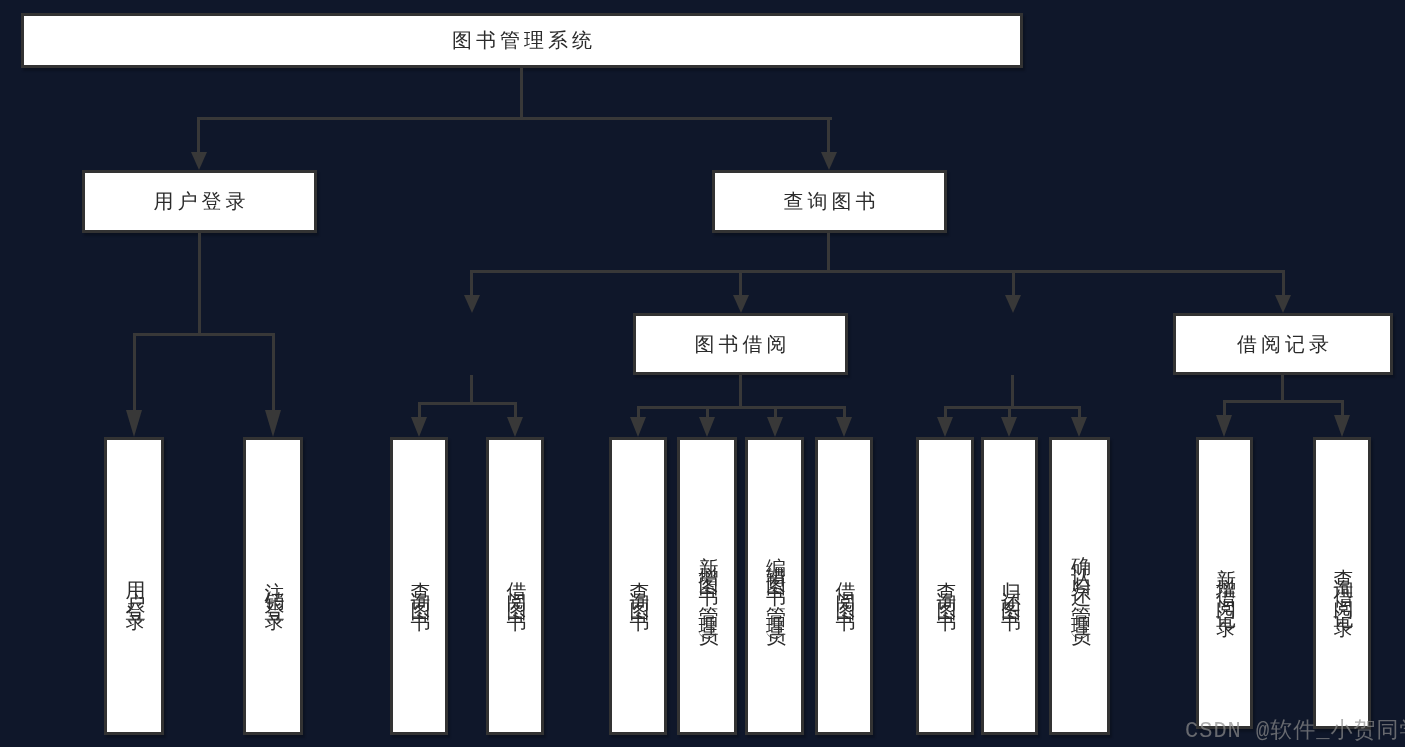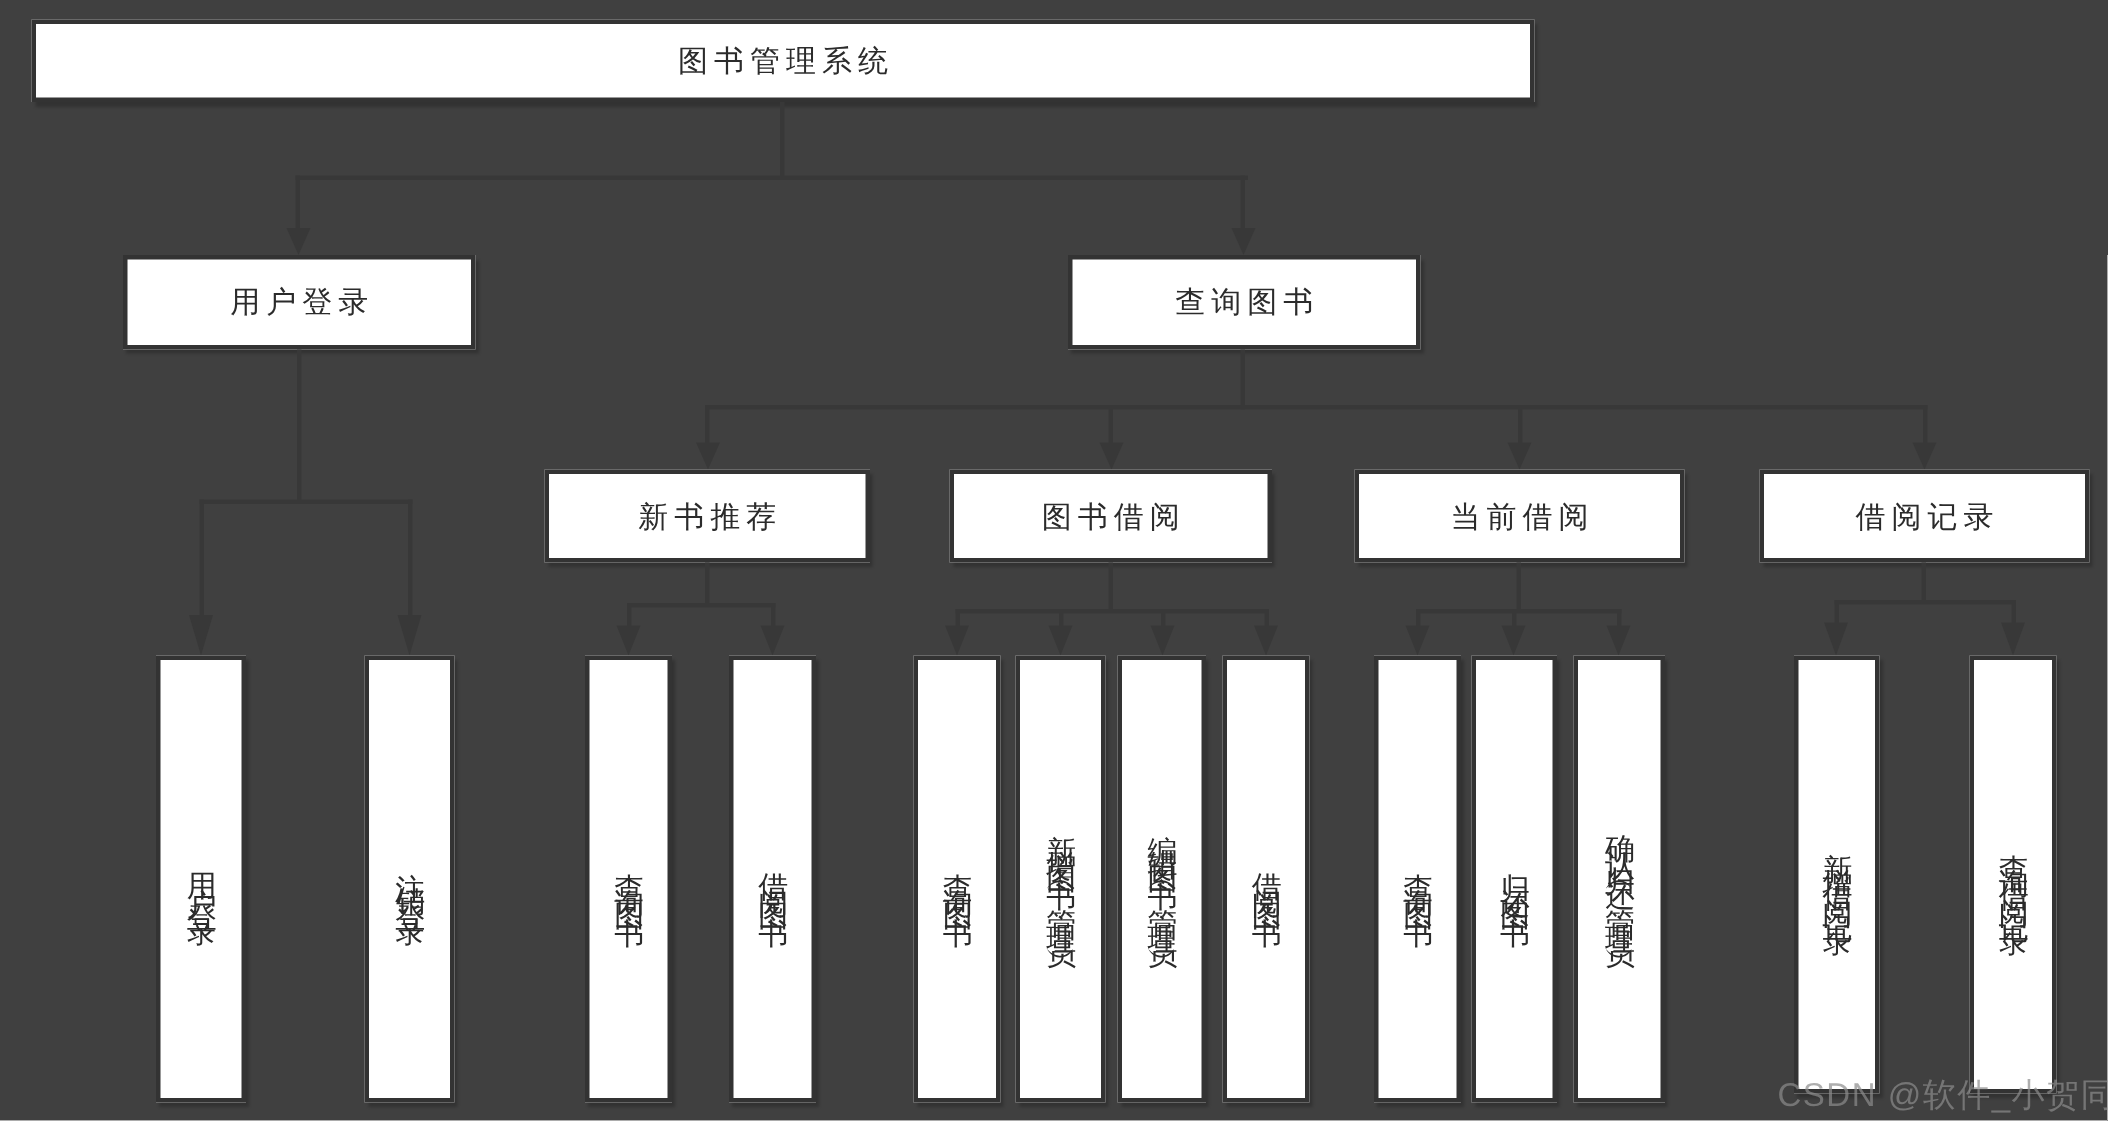--- a/index.html
+++ b/index.html
@@ -1,18 +1,18 @@
 <!DOCTYPE html>
 <html><head>
 <meta charset="utf-8">
 <style>
   html,body{margin:0;padding:0;background:#ffffff;}
   #canvas{
-    position:relative;width:1405px;height:747px;background:#404040;overflow:hidden;
-    font-family:Liberation Sans, sans-serif;color:#2b2b2b;
+    position:relative;width:1405px;height:747px;background:#0f172a;overflow:hidden;
+    font-family:Liberation Mono, monospace;color:#2b2b2b;
   }
   .box{
     position:absolute;background:#ffffff;border:3px solid #333333;box-sizing:border-box;
     display:flex;align-items:center;justify-content:center;
     box-shadow:2px 3px 2px rgba(0,0,0,0.22);
   }
   .hlabel{font-size:20px;letter-spacing:4px;text-indent:4px;white-space:nowrap;}
   .vlabel{
     writing-mode:vertical-rl;text-orientation:mixed;
     font-size:20px;letter-spacing:10px;line-height:1;white-space:nowrap;
@@ -58,28 +58,22 @@
   <div class="line" style="left:470px;top:270px;width:815px;height:3px;"></div>
   <div class="line" style="left:470px;top:270px;width:3px;height:26px;"></div>
   <div class="arrow" style="left:464px;top:295px;border-top:18px solid #383838;"></div>
   <div class="line" style="left:739px;top:270px;width:3px;height:26px;"></div>
   <div class="arrow" style="left:733px;top:295px;border-top:18px solid #383838;"></div>
   <div class="line" style="left:1012px;top:270px;width:3px;height:26px;"></div>
   <div class="arrow" style="left:1005px;top:295px;border-top:18px solid #383838;"></div>
   <div class="line" style="left:1282px;top:270px;width:3px;height:26px;"></div>
   <div class="arrow" style="left:1275px;top:295px;border-top:18px solid #383838;"></div>
 
-  <div class="box" style="left:363px;top:313px;width:217px;height:62px;">
-    <span class="hlabel">新书推荐</span>
-  </div>
   <div class="box" style="left:633px;top:313px;width:215px;height:62px;align-items:center;">
     <span class="hlabel">图书借阅</span>
-  </div>
-  <div class="box" style="left:903px;top:313px;width:220px;height:62px;">
-    <span class="hlabel">当前借阅</span>
   </div>
   <div class="box" style="left:1173px;top:313px;width:220px;height:62px;justify-content:center;">
     <span class="hlabel">借阅记录</span>
   </div>
 
   <div class="line" style="left:470px;top:375px;width:3px;height:29px;"></div>
   <div class="line" style="left:418px;top:402px;width:99px;height:3px;"></div>
   <div class="line" style="left:418px;top:402px;width:3px;height:16px;"></div>
   <div class="arrow" style="left:411px;top:417px;border-top:20px solid #383838;"></div>
   <div class="line" style="left:514px;top:402px;width:3px;height:16px;"></div>

